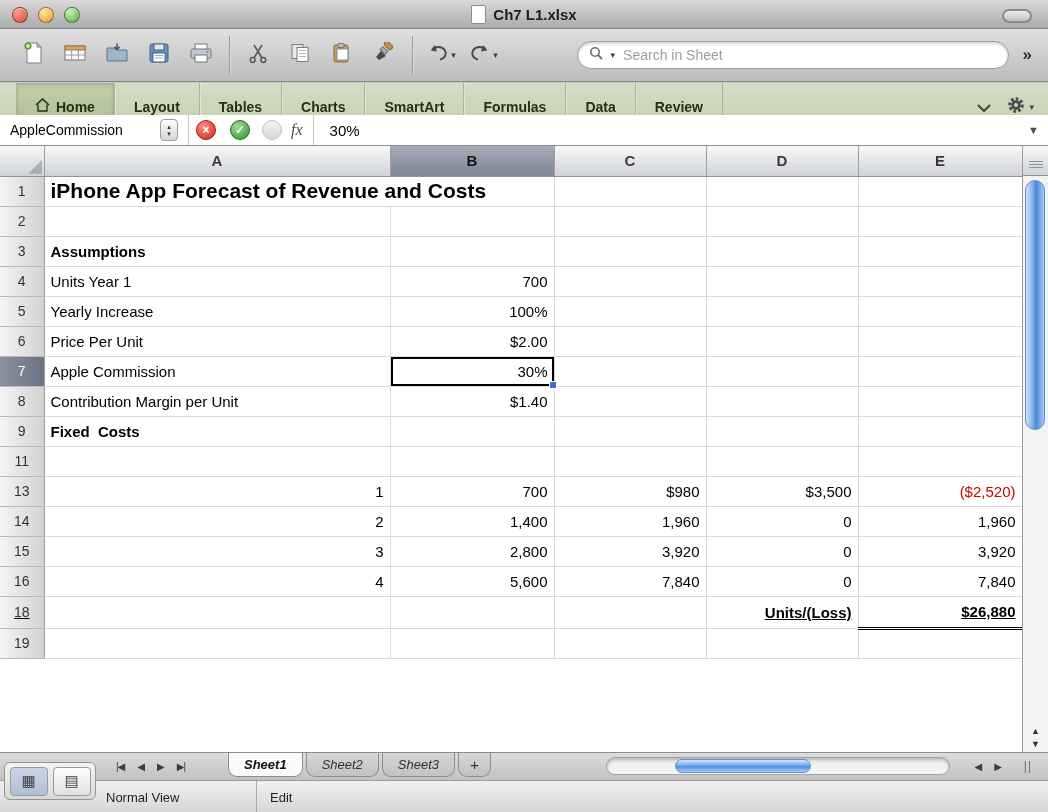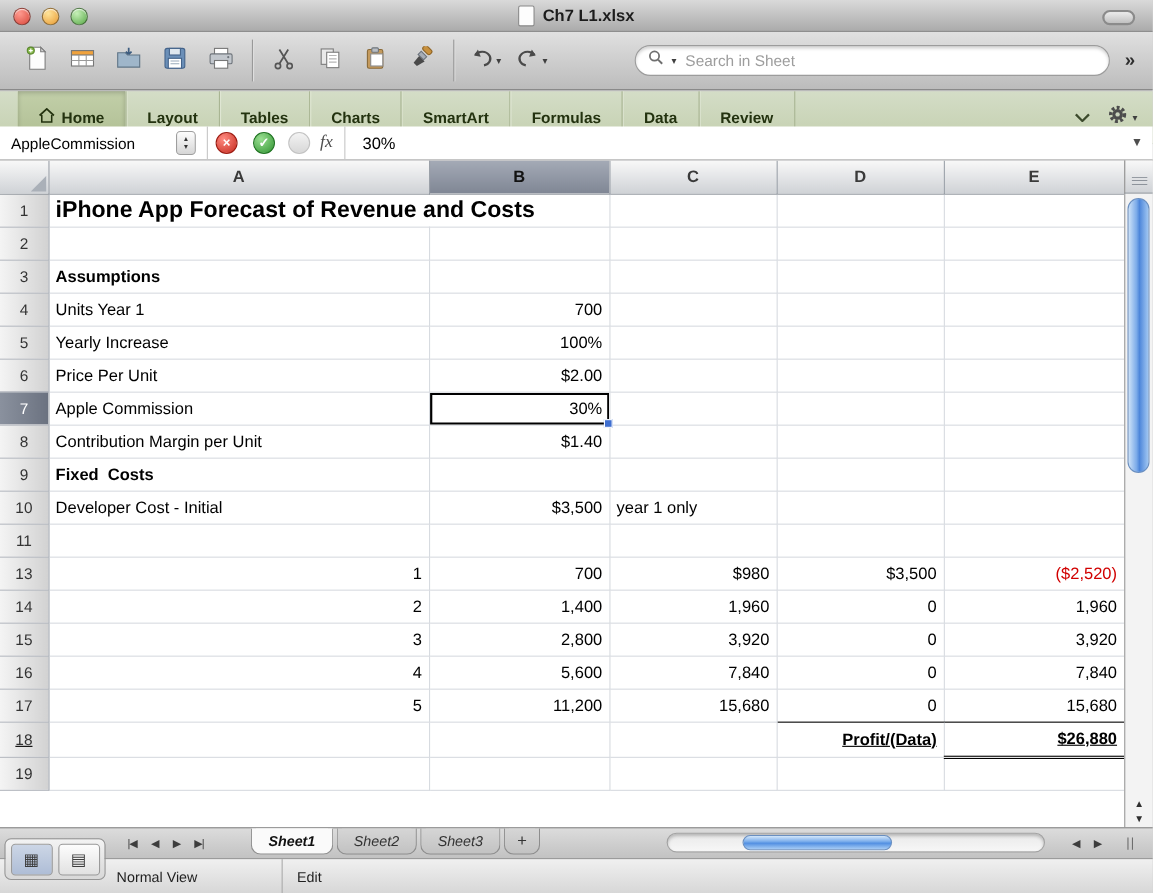--- a/index.html
+++ b/index.html
@@ -355,28 +355,20 @@
       </tr>
       <tr class="h30">
         <th class="rh">9</th>
         <td class="al b pre">Fixed  Costs</td>
         <td></td>
             <td></td>
             <td></td>
             <td></td>
       </tr>
       <tr class="h30">
-        <th class="rh">10</th>
-        <td class="al">Developer Cost - Initial</td>
-        <td class="ar">$3,500</td>
-        <td class="al">year 1 only</td>
-        <td></td>
-            <td></td>
-      </tr>
-      <tr class="h30">
         <th class="rh">11</th>
         <td></td>
             <td></td>
             <td></td>
             <td></td>
             <td></td>
       </tr>
       <tr class="h30">
         <th class="rh">13</th>
         <td class="ar">1</td>
@@ -402,34 +394,26 @@
         <td class="ar">3,920</td>
       </tr>
       <tr class="h30">
         <th class="rh">16</th>
         <td class="ar">4</td>
         <td class="ar">5,600</td>
         <td class="ar">7,840</td>
         <td class="ar">0</td>
         <td class="ar">7,840</td>
       </tr>
-      <tr class="h30">
-        <th class="rh">17</th>
-        <td class="ar">5</td>
-        <td class="ar">11,200</td>
-        <td class="ar">15,680</td>
-        <td class="ar bb">0</td>
-        <td class="ar bb">15,680</td>
-      </tr>
       <tr class="h32">
         <th class="rh">18</th>
         <td></td>
         <td></td>
         <td></td>
-        <td class="ar b">Profit/(Data)</td>
+        <td class="ar b">Units/(Loss)</td>
         <td class="ar b bbd">$26,880</td>
       </tr>
       <tr class="h30">
         <th class="rh">19</th>
         <td></td>
             <td></td>
             <td></td>
             <td></td>
             <td></td>
       </tr>

